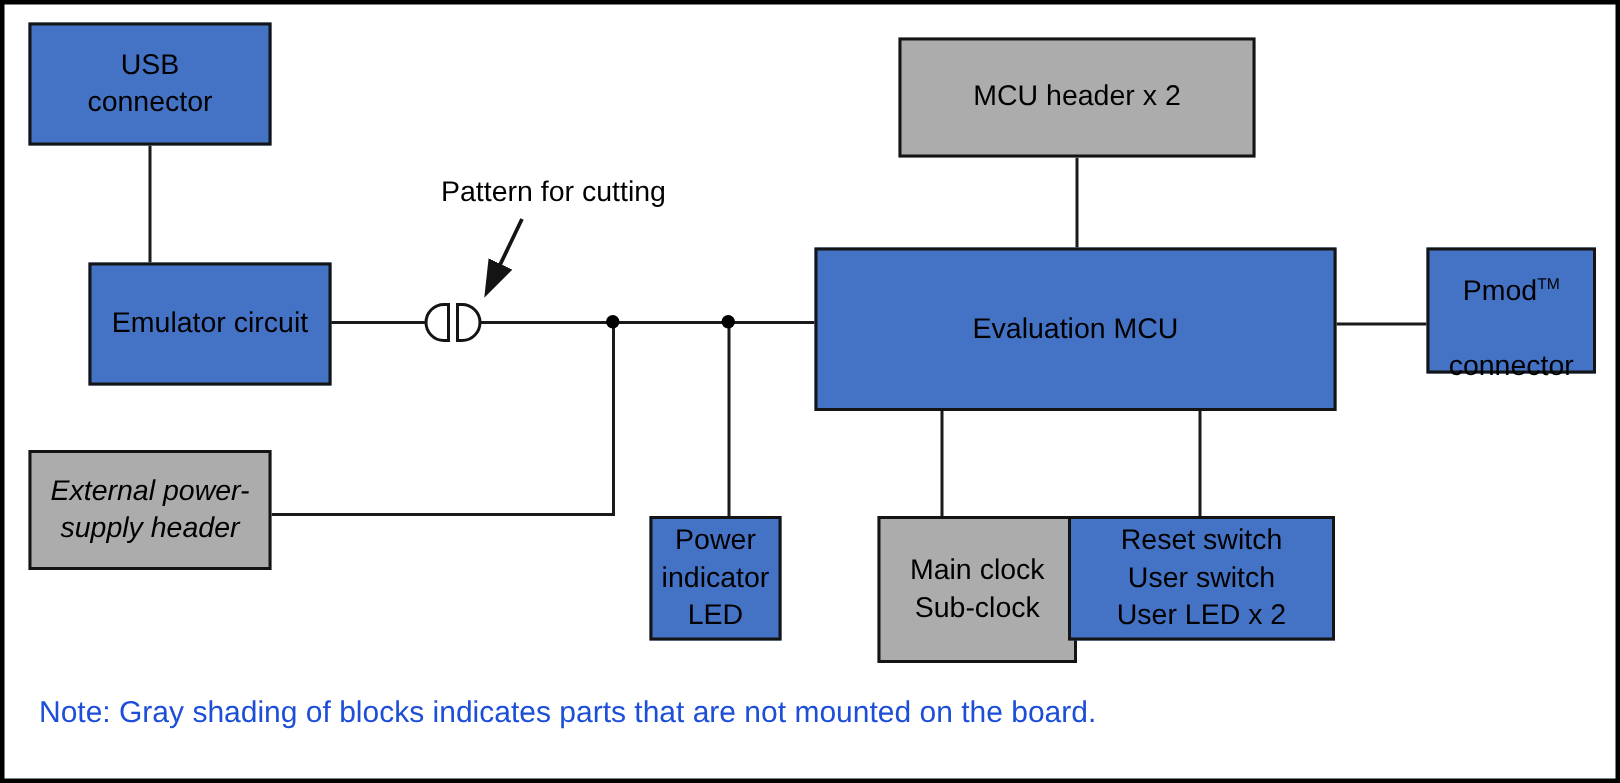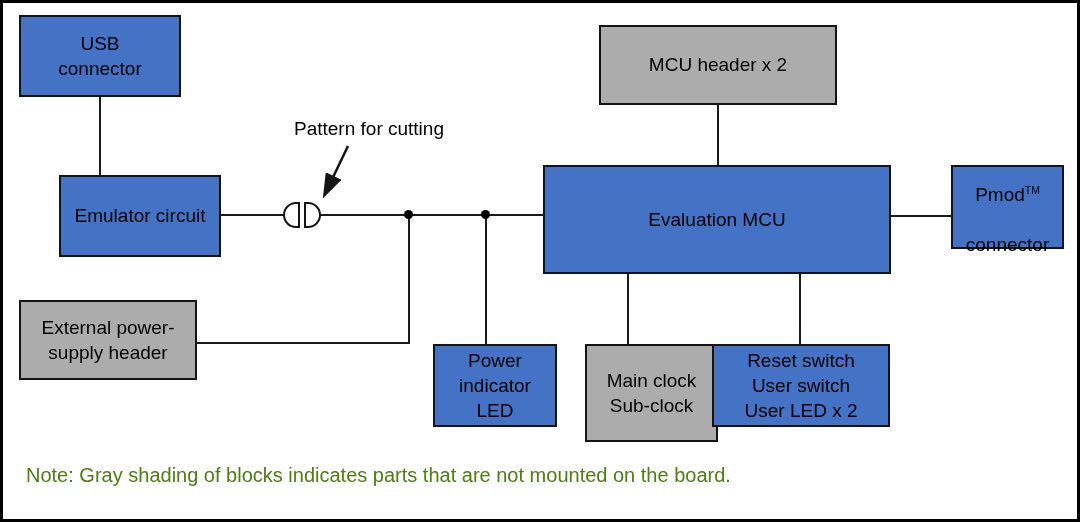--- a/index.html
+++ b/index.html
@@ -67,21 +67,21 @@
     font-size: 19px;
     color: #000000;
     white-space: nowrap;
     z-index: 5;
   }
   .note {
     position: absolute;
     left: 26px;
     top: 464px;
     font-size: 20px;
-    color: #4d7c0f;
+    color: #1d4ed8;
     white-space: nowrap;
     z-index: 5;
   }
   .arrow-svg {
     position: absolute;
     left: 305px;
     top: 138px;
     z-index: 5;
   }
   sup {
@@ -121,35 +121,35 @@
       </marker>
     </defs>
     <line x1="43" y1="8" x2="20" y2="56" stroke="#141414" stroke-width="2.5" marker-end="url(#ah)"></line>
   </svg>
 
   <div class="box blue" style="left:19px; top:15px; width:162px; height:82px;">USB
 connector</div>
 
   <div class="box blue" style="left:19px; top:175px; width:162px; height:82px;margin-left:40px;">Emulator circuit</div>
 
-  <div class="box gray" style="left:19px; top:300px; width:178px; height:80px;">External power-
+  <div class="box gray" style="left:19px; top:300px; width:162px; height:80px;font-style:italic;">External power-
 supply header</div>
 
   <div class="box gray" style="left:599px; top:25px; width:238px; height:80px;">MCU header x 2</div>
 
   <div class="box blue" style="left:543px; top:165px; width:348px; height:109px;">Evaluation MCU</div>
 
   <div class="box blue" style="left:951px; top:165px; width:113px; height:84px;">
     <div>
       <span>Pmod</span><sup>TM</sup><br>
       <span>connector</span>
     </div>
   </div>
 
-  <div class="box blue" style="left:433px; top:344px; width:124px; height:83px;">Power
+  <div class="box blue" style="left:433px; top:344px; width:88px; height:83px;">Power
 indicator
 LED</div>
 
   <div class="box gray" style="left:574px; top:344px; width:133px; height:98px;margin-left:11px;">Main clock
 Sub-clock</div>
 
   <div class="box blue" style="left:712px; top:344px; width:178px; height:83px;">Reset switch
 User switch
 User LED x 2</div>
 

